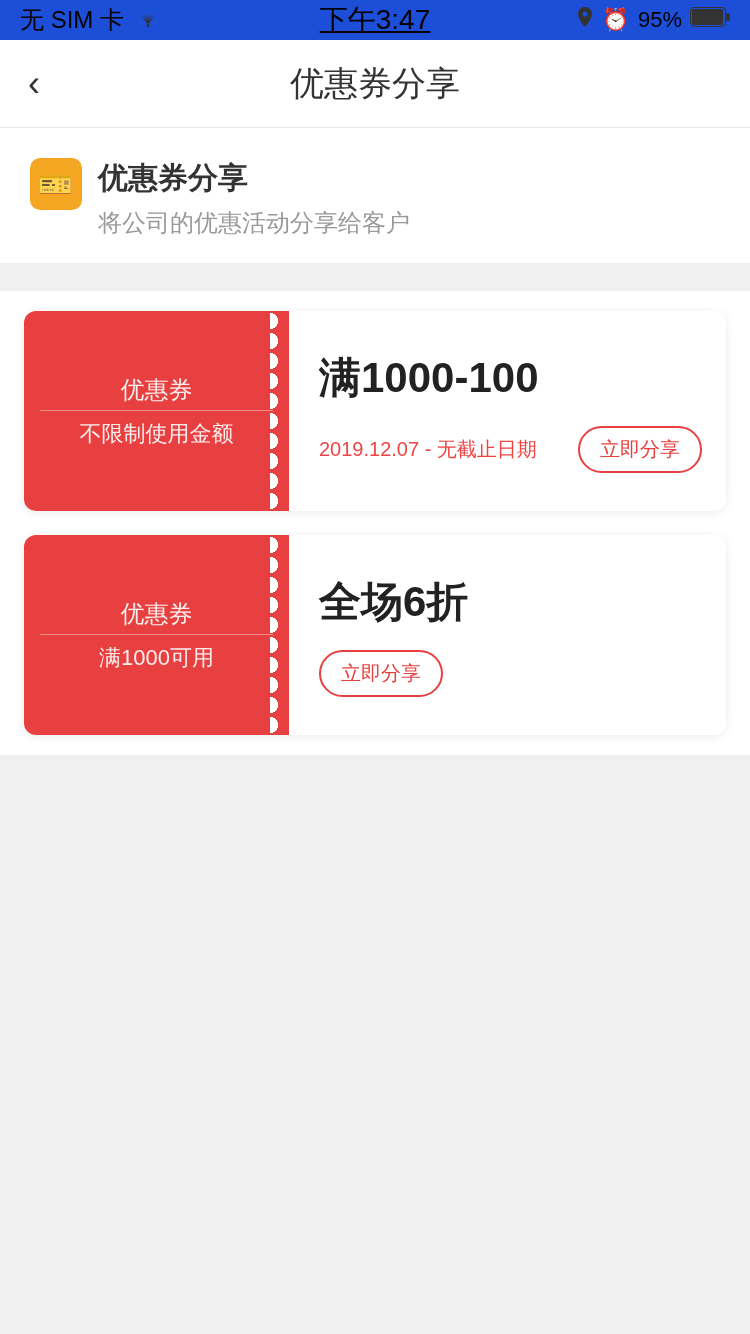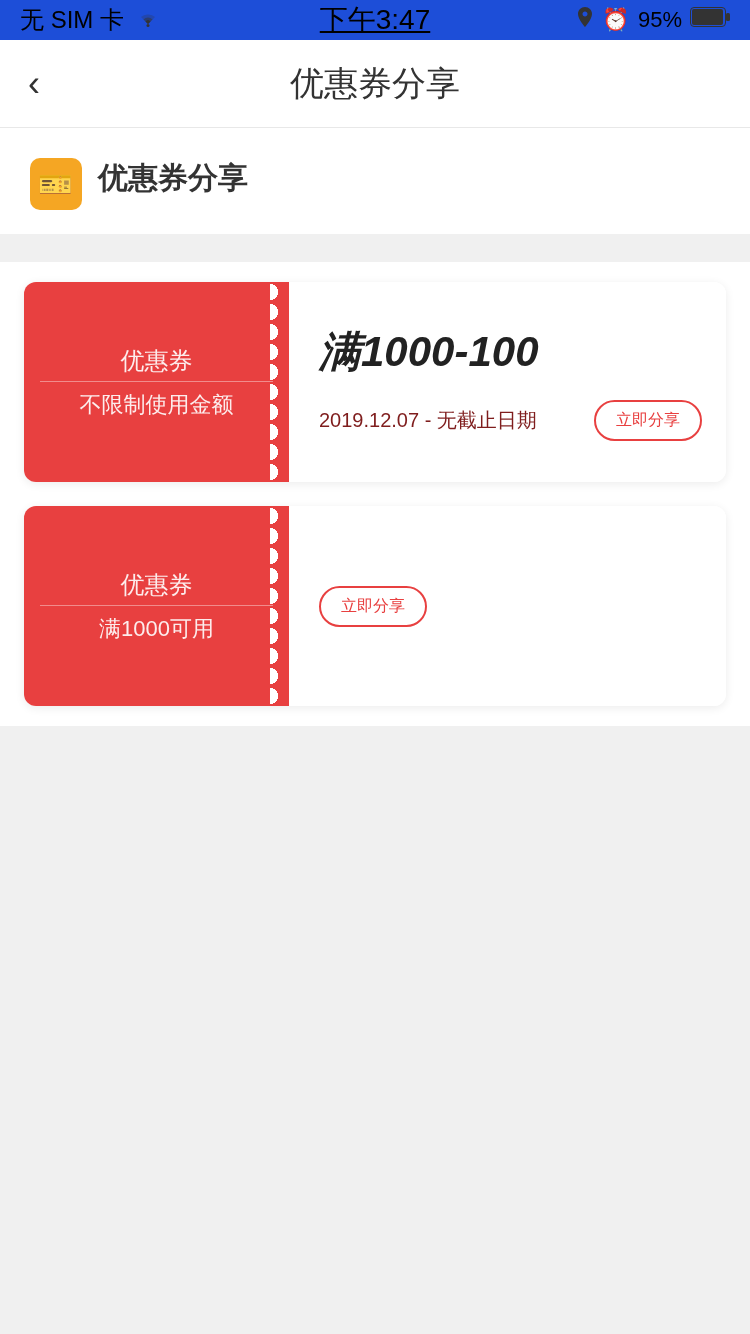--- a/index.html
+++ b/index.html
@@ -194,37 +194,36 @@
       justify-content: center;
       padding: 20px 24px 20px 30px;
       background: #fff;
       border-radius: 0 12px 12px 0;
     }
     .coupon-name {
       font-size: 42px;
       font-weight: 700;
       color: #222;
       margin-bottom: 20px;
-      font-style: italic;
     }
     .coupon-meta {
       display: flex;
       align-items: center;
       justify-content: space-between;
       gap: 10px;
     }
     .coupon-date {
       font-size: 20px;
-      color: #7f1d1d;
+      color: #ef4444;
     }
     .share-btn {
       border: 2px solid #e84040;
       border-radius: 30px;
       padding: 8px 20px;
-      font-size: 16px;
+      font-size: 20px;
       color: #e84040;
       background: transparent;
       cursor: pointer;
       white-space: nowrap;
       flex-shrink: 0;
       text-align: center;
     }
 
     
     .bottom-area {
@@ -269,20 +268,21 @@
 
 <div class="nav-bar">
   <div class="nav-back">‹</div>
   <div class="nav-title">优惠券分享</div>
 </div>
 
 <div class="section-header">
   <div class="section-icon">🎫</div>
   <div class="section-text">
     <h2>优惠券分享</h2>
+    <p>将公司的优惠活动分享给客户</p>
   </div>
 </div>
 
 <div class="coupon-list" id="coupon-container">
 <div class="coupon-card">
     <div class="coupon-left">
       <span class="coupon-label">优惠券</span>
       <div class="coupon-divider"></div>
       <span class="coupon-condition">不限制使用金额</span>
     </div>
@@ -294,20 +294,21 @@
       </div>
     </div>
   </div>
     <div class="coupon-card">
     <div class="coupon-left">
       <span class="coupon-label">优惠券</span>
       <div class="coupon-divider"></div>
       <span class="coupon-condition">满1000可用</span>
     </div>
     <div class="coupon-right">
+      <div class="coupon-name">全场6折</div>
       <div class="coupon-meta">
         <button class="share-btn">立即分享</button>
       </div>
     </div>
   </div>
   </div>
 
 <div class="bottom-area"></div>
 
 </body></html>

